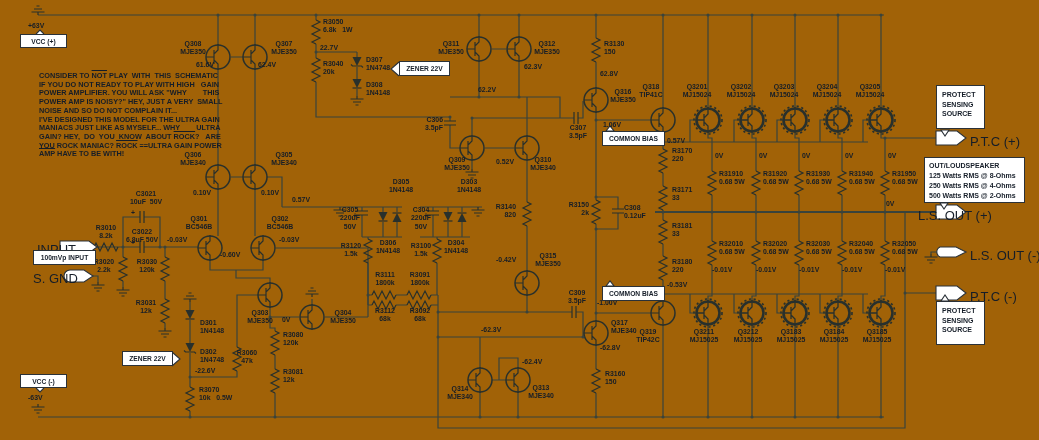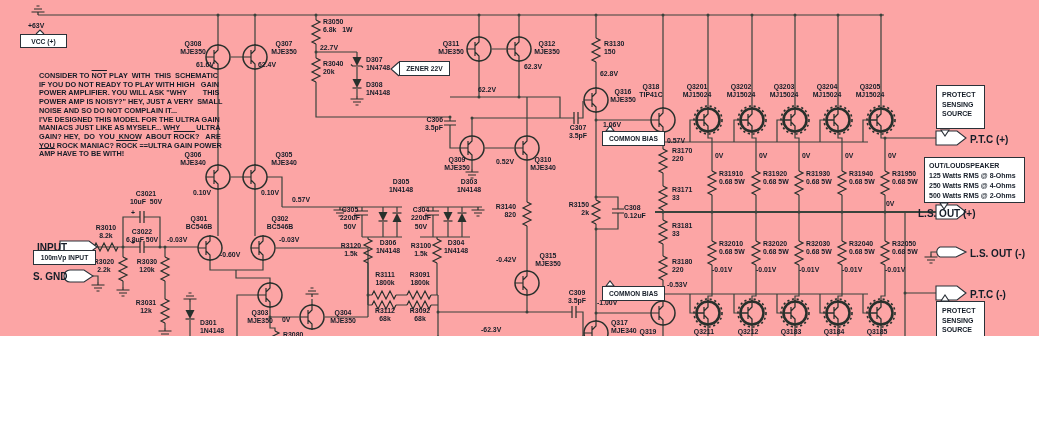--- a/index.html
+++ b/index.html
@@ -1,31 +1,31 @@
 <!DOCTYPE html>
 <html><head>
 <meta charset="utf-8">
 <style>
   html,body{margin:0;padding:0;background:#fff}
   body{width:1039px;height:440px;position:relative;font-family:"Liberation Sans",sans-serif;color:#151d28;-webkit-font-smoothing:antialiased}
-  #stage{position:absolute;left:0;top:0;width:1039px;height:336px;overflow:hidden;background:#fca5a5}
+  #stage{position:absolute;left:0;top:0;width:1039px;height:440px;overflow:hidden;background:#a16207}
   svg{position:absolute;left:0;top:0}
   .lbl{position:absolute;font-size:6.9px;font-weight:bold;line-height:1.2;white-space:pre;color:#151d28}
   .lbl.c{text-align:center;transform:translateX(-50%)}
   .lbl.r{text-align:right;transform:translateX(-100%)}
   .cbox{position:absolute;border:1px solid #2a3138;background:#fff;font-size:6.7px;font-weight:bold;
         display:flex;align-items:center;justify-content:center;white-space:pre;z-index:3}
   .blk{display:block}
   #notes{position:absolute;left:39px;top:72px;font-size: 7.3px;font-weight:bold;line-height:8.7px;white-space:pre;z-index:2}
   .ov{text-decoration:overline}
   #outbox{position:absolute;left:924px;top:157px;width:101px;height:46px;border:1px solid #2a3138;background:#fff;
           font-size:7px;font-weight:bold;line-height:9.9px;padding:3px 0 0 4px;box-sizing:border-box;z-index:3}
   .prot{position:absolute;width:49px;height:44px;border:1px solid #2a3138;background:#fff;font-size:7px;font-weight:bold;
         line-height:9.6px;padding:4px 0 0 5px;box-sizing:border-box;white-space:pre-line;z-index:3}
-  .conn{position:absolute;font-size:10px;font-weight:bold;white-space:pre;z-index:2}
+  .conn{position:absolute;font-size:13px;font-weight:normal;white-space:pre;z-index:2}
 </style>
 </head>
 <body>
 
 <div id="stage">
 
 <svg width="1039" height="440" viewBox="0 0 1039 440">
   <defs>
     <g id="tr">
           <circle r="12" fill="none" stroke-width="1.5"></circle>

